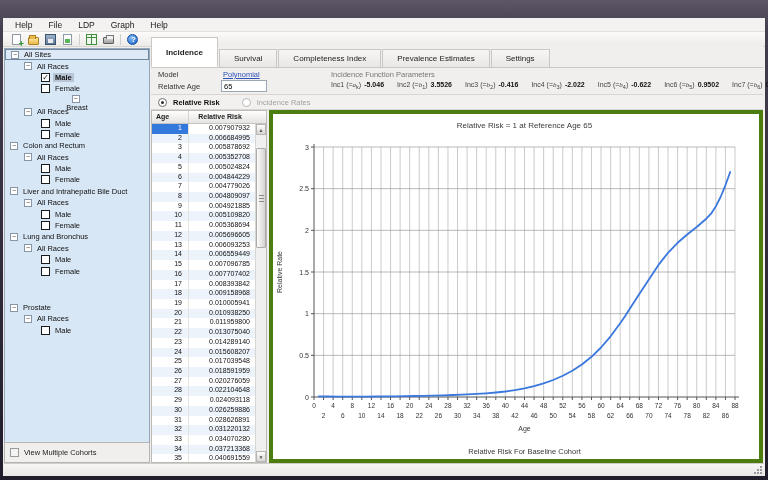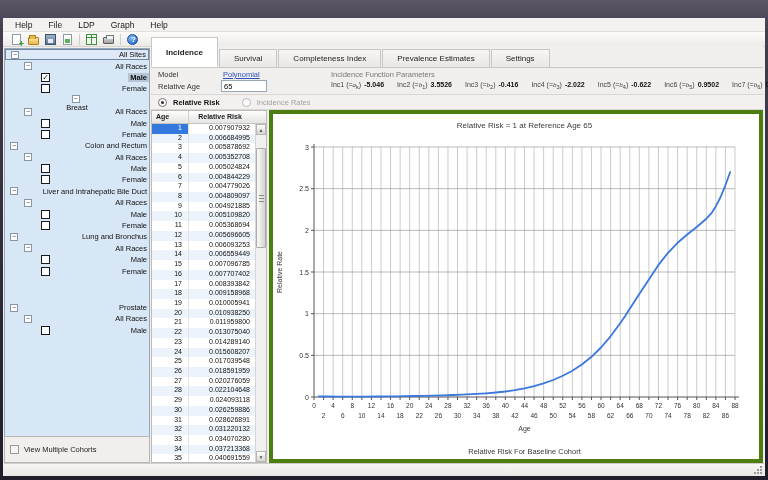--- a/index.html
+++ b/index.html
@@ -41,29 +41,29 @@
   .ico-export-icon { background:#eef6ee; border:1px solid #3f8f3f; }
   .ico-export-icon::before { content:""; position:absolute; left:0; top:2px; right:0; height:1px; background:#3f8f3f; }
   .ico-export-icon::after { content:""; position:absolute; left:4px; top:0; bottom:0; width:1px; background:#3f8f3f; }
   .ico-print-icon { background:linear-gradient(180deg,#d9d9d9,#9f9f9f); border:1px solid #5e5e5e; height:7px; margin-top:2px; border-radius:1px; }
   .ico-print-icon::before { content:""; position:absolute; left:2px; top:-3px; width:6px; height:3px; background:#f2f2f2; border:1px solid #777; border-bottom:none; }
   .ico-help-icon { border-radius:50%; background:radial-gradient(circle at 35% 30%,#7db9f2,#1e62c8); border:1px solid #134b9e; }
   .ico-help-icon::after { content:"?"; position:absolute; left:3px; top:0px; color:#fff; font-size:8px; font-weight:bold; }
 
   .sidebar { position:absolute; left:1px; top:30px; width:146px; bottom:28px;
     background:#d8e7f6; border:1px solid #96a7b8; overflow:hidden; }
-  .trow { height:11.4px; display:flex; align-items:center; font-size:7.5px; color:#101010; white-space:nowrap;justify-content:space-between; }
+  .trow { height:11.4px; display:flex; align-items:center; font-size:7.5px; color:#101010; white-space:nowrap; }
   .expander { width:8px; height:8px; border:1px solid #8795a5; background:#fff; color:#444; font-size:7px;
     line-height:6px; text-align:center; margin-right:3px; flex:0 0 auto; }
   .cb { width:9px; height:9px; border:1.4px solid #1a1a1a; background:#fff; margin-right:3px; flex:0 0 auto;
     font-size:8px; line-height:7px; text-align:center; color:#111; }
   .tlabel { padding:0 2px; }
   .tlabel.sel { background:#b6c4d4; font-weight:bold; }
   .trow.focusrow { border:1px solid #6f87a3; background:#dde9f6; width:100%; }
-  .cohorts { position:absolute; left:1px; bottom:13px; width:146px; height:27px; background:#f0efed;
+  .cohorts { position:absolute; left:1px; bottom:13px; width:146px; height:21px; background:#f0efed;
     border:1px solid #b7b5b2; display:flex; align-items:center; padding-left:5px; }
   .cohorts .cb { border:1.2px solid #9a9a9a; background:#f4f4f4; }
   .cohorts span.lbl { font-size:7.5px; color:#222; margin-left:2px; }
 
   .main { position:absolute; left:148px; top:28px; right:2px; bottom:13px; }
   .tabs { position:absolute; top:0; left:0; right:0; height:22px; display:flex; align-items:flex-end;
     border-bottom:1px solid #c9c7c4; background:#f0efed; }
   .tab { height:18px; padding:0 14px; display:flex; align-items:center; font-size:8px; color:#222;
     background:linear-gradient(180deg,#f7f6f4,#e9e7e4); border:1px solid #c9c7c4; border-bottom:none; margin-right:1px; }
   .tab.active { height:30px; background:#fff; font-weight:bold; border-bottom:1px solid #fff; }

